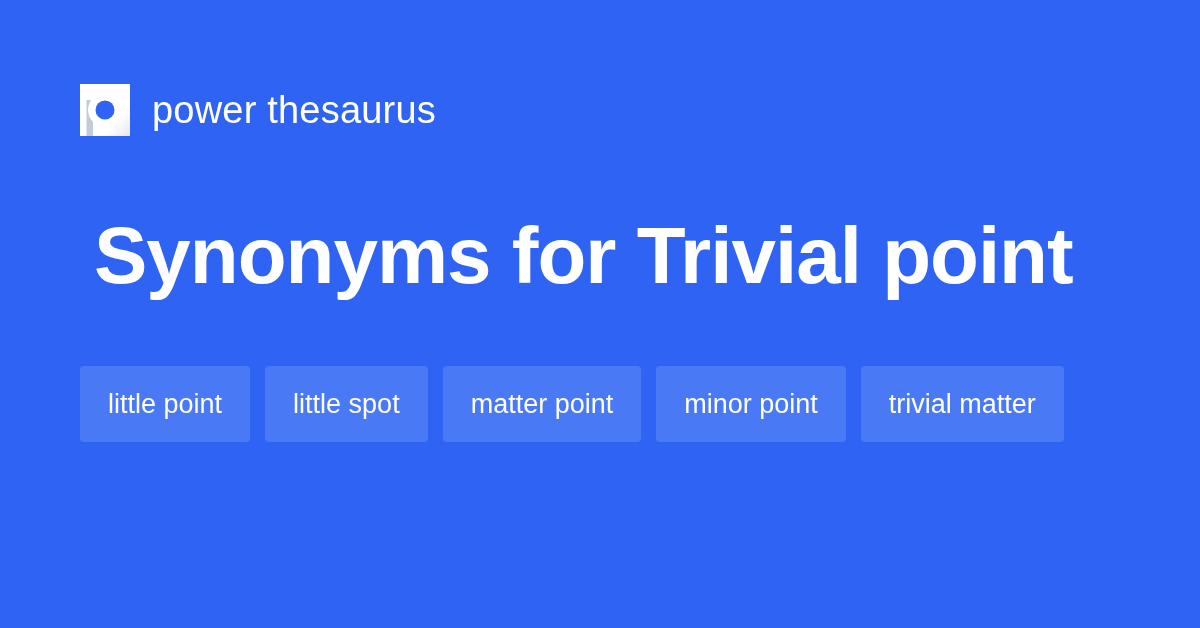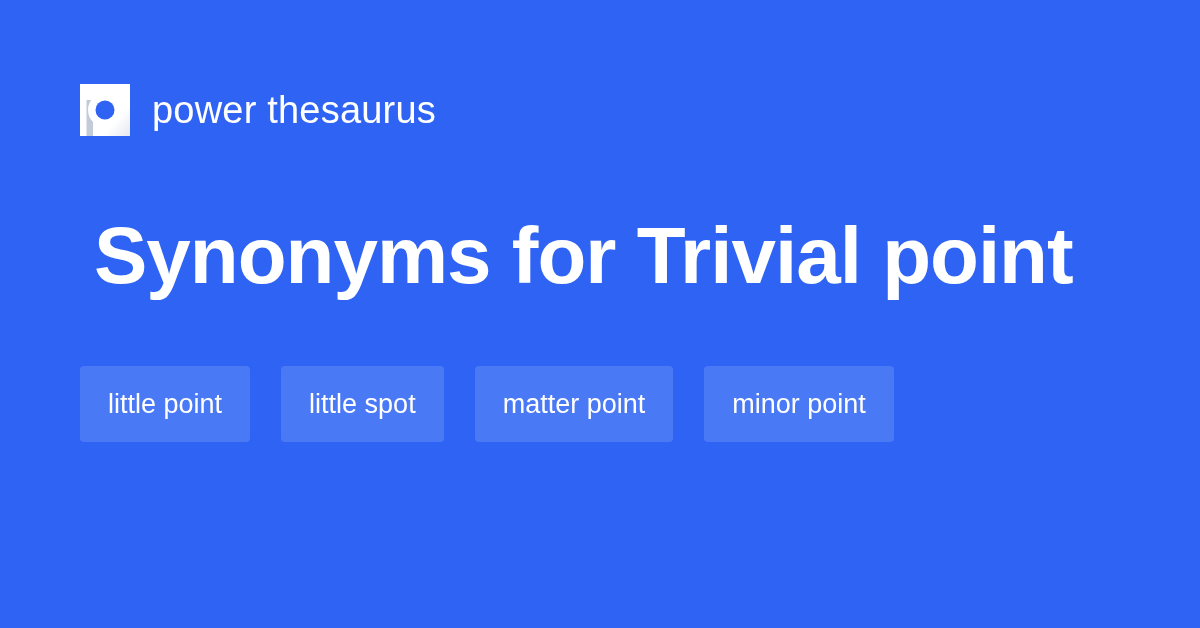--- a/index.html
+++ b/index.html
@@ -61,21 +61,21 @@
   }
 
   
   .chips {
     position: absolute;
     left: 80px;
     top: 366px;
     width: 1060px;
     display: flex;
     flex-wrap: wrap;
-    gap: 22px 31px;
+    gap: 22px 15px;
     align-content: flex-start;
   }
   .chip {
     height: 76px;
     box-sizing: border-box;
     display: flex;
     align-items: center;
     justify-content: center;
     padding: 0 28px;
     background: #4A79F6;
@@ -114,15 +114,16 @@
     <span class="brand-name">power thesaurus</span>
   </div>
 
   <h1 class="headline">Synonyms for Trivial point</h1>
 
   <div class="chips">
     <span class="chip">little point</span>
     <span class="chip">little spot</span>
     <span class="chip">matter point</span>
     <span class="chip">minor point</span>
+    <span class="chip">trivial matter</span>
   </div>
 
 </div>
 
 </body></html>

